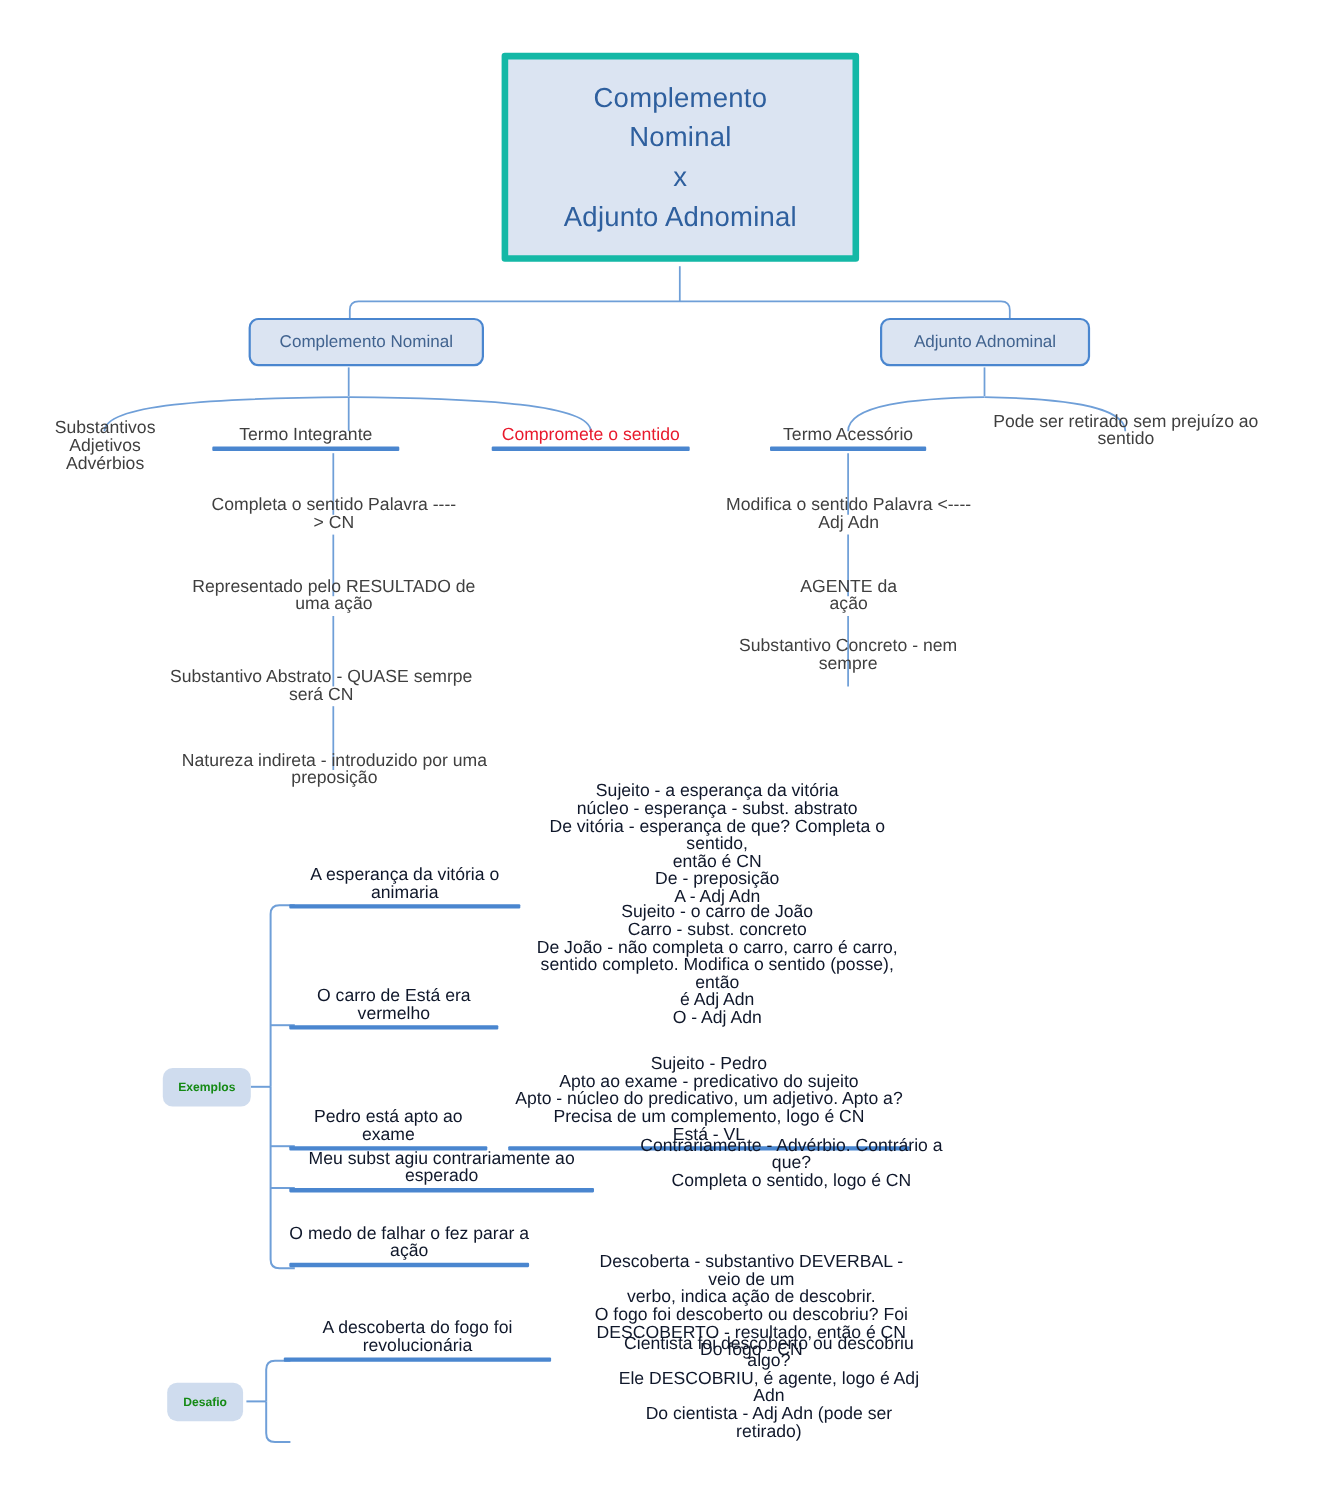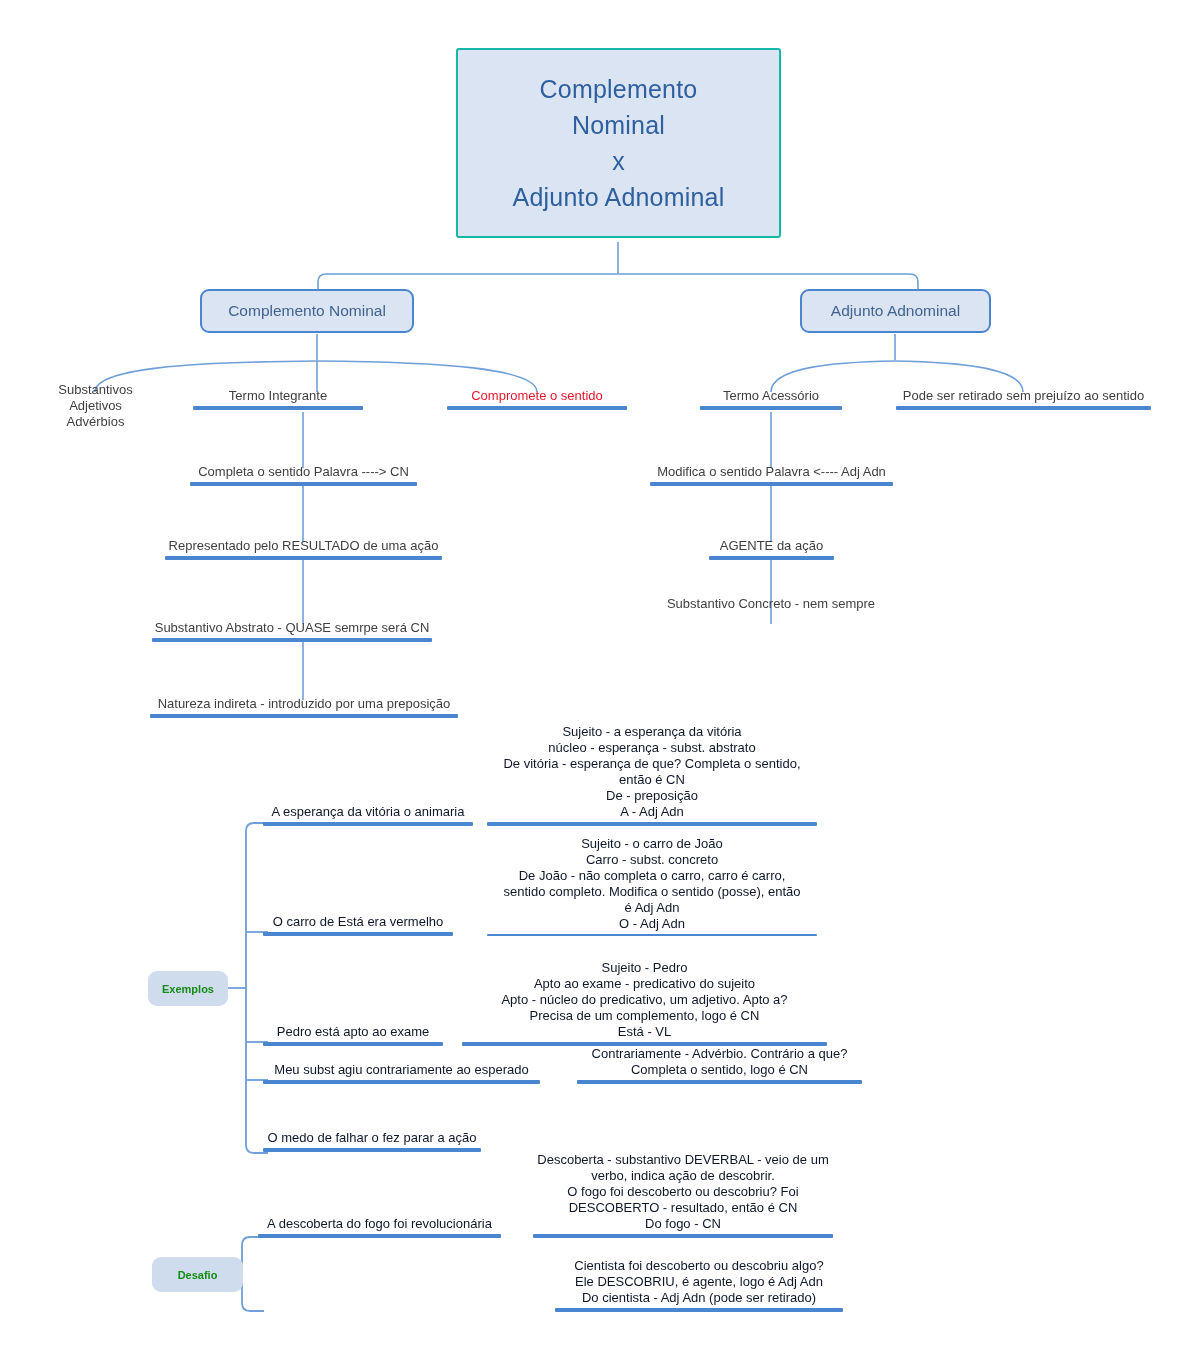--- a/index.html
+++ b/index.html
@@ -15,21 +15,21 @@
   }
   #canvas { position: absolute; inset: 0; width: 1200px; height: 1361px; }
   #wires { position: absolute; left: 0; top: 0; width: 1200px; height: 1361px; pointer-events: none; }
 
   
   .root-box {
     position: absolute;
     left: 456px; top: 48px;
     width: 325px; height: 190px;
     background: #dbe4f2;
-    border: 2px solid #14b8a6;
+    border: 6px solid #14b8a6;
     border-radius: 3px;
     display: flex; align-items: center; justify-content: center;
     text-align: center;
     color: #2e5f9e;
     font-size: 25px;
     line-height: 36px;
     letter-spacing: .2px;
   }
   .root-box .rl { display: block; }
 
@@ -58,21 +58,21 @@
     font-weight: bold;
     white-space: nowrap;
     padding: 0 12px;
   }
 
   
   .unode {
     position: absolute;
     text-align: center;
     color: #3f3f3f;
-    font-size: 13px;
+    font-size: 16px;
     line-height: 16px;
     white-space: pre-line;
   }
   .unode .txt { display: block; padding-bottom: 2px; }
   .unode .bar {
     display: block;
     height: 4px;
     background: #4a86cf;
     border-radius: 1px;
     width: 100%;
@@ -135,21 +135,21 @@
 
   <div class="root-box">
     <div>
       <span class="rl">Complemento</span>
       <span class="rl">Nominal</span>
       <span class="rl">x</span>
       <span class="rl">Adjunto Adnominal</span>
     </div>
   </div>
 
-  <div class="pill" style="left:200px; top:289px; width:214px; height:44px;">Complemento Nominal</div>
+  <div class="pill" style="left:226px; top:289px; width:214px; height:44px;">Complemento Nominal</div>
 
   <div class="pill" style="left:800px; top:289px; width:191px; height:44px;">Adjunto Adnominal</div>
 
   <div class="unode anchor-bottom" style="left:28px; top:384px; width:135px; height:48px;">
     <span class="txt">Substantivos
 Adjetivos
 Advérbios</span>
     <span class="bar"></span>
   </div>
 
@@ -253,21 +253,21 @@
     <span class="txt">Contrariamente - Advérbio. Contrário a que?
 Completa o sentido, logo é CN</span>
     <span class="bar"></span>
   </div>
 
   <div class="unode anchor-bottom green" style="left:263px; top:1100px; width:218px; height:52px;">
     <span class="txt">O medo de falhar o fez parar a ação</span>
     <span class="bar"></span>
   </div>
 
-  <div class="chip" style="left:152px; top:1257px; width:91px; height:35px;">Desafio</div>
+  <div class="chip" style="left:152px; top:1257px; width:69px; height:35px;">Desafio</div>
 
   <div class="unode anchor-bottom green" style="left:258px; top:1190px; width:243px; height:48px;">
     <span class="txt">A descoberta do fogo foi revolucionária</span>
     <span class="bar"></span>
   </div>
   <div class="unode anchor-bottom green" style="left:533px; top:1152px; width:300px; height:86px;">
     <span class="txt">Descoberta - substantivo DEVERBAL - veio de um
 verbo, indica ação de descobrir.
 O fogo foi descoberto ou descobriu? Foi
 DESCOBERTO - resultado, então é CN

